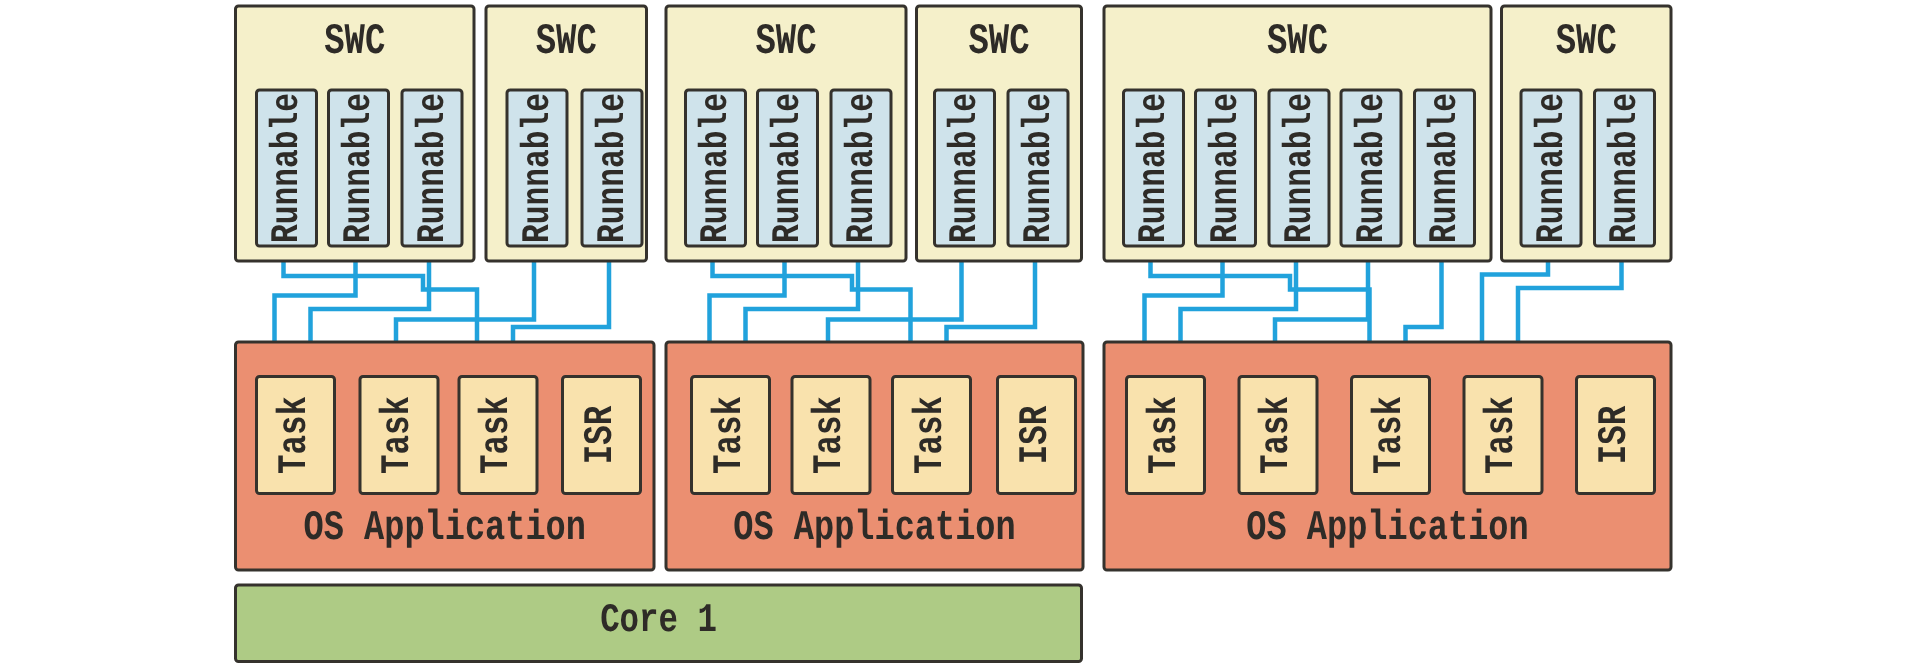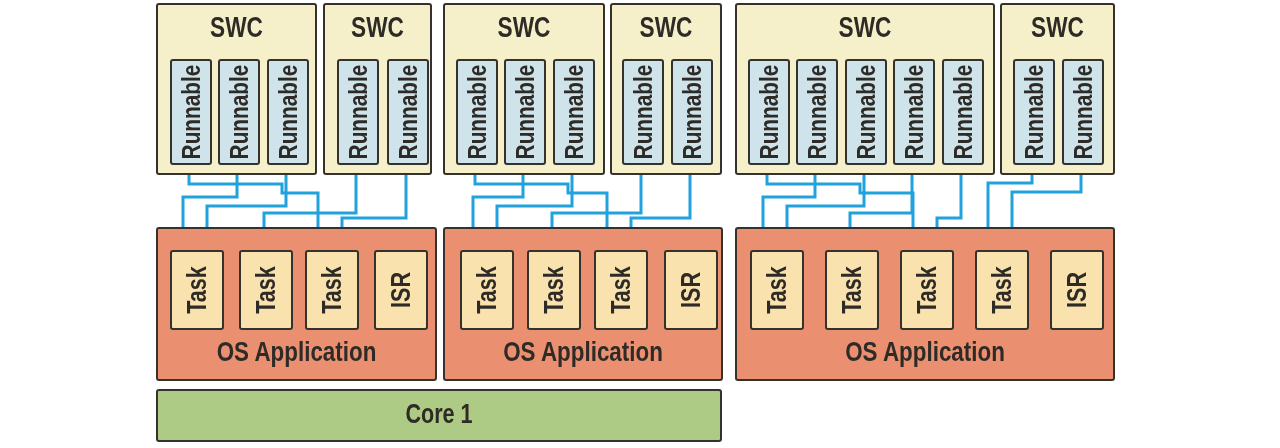--- a/index.html
+++ b/index.html
@@ -1,20 +1,20 @@
 <!DOCTYPE html>
 <html><head>
 <meta charset="utf-8">
 <title>SWC Runnable to Task Mapping Diagram</title>
 <style>
   html,body{margin:0;padding:0;background:#fff;}
   body{width:1280px;height:448px;overflow:hidden;}
   #diagram{
     position:relative;width:1280px;height:368px;background:var(--background,#fff);
-    font-family:Liberation Sans, sans-serif;
+    font-family:Liberation Mono, monospace;
   }
   #diagram div{position:absolute;box-sizing:border-box;}
   .swc-box {background:var(--swc_fill);border:2.5px solid var(--border);border-radius:3px;}
   .run-box {background:var(--runnable_fill);border:2.5px solid var(--border);border-radius:3px;}
   .os-box  {background:var(--os_app_fill);border:2.5px solid var(--border);border-radius:3px;}
   .task-box{background:var(--task_fill);border:2.5px solid var(--border);border-radius:3px;}
   .core-box{background:var(--core_fill);border:2.5px solid var(--border);border-radius:3px;}
   .swc-label{
     left:0;top:6px;width:100%;text-align:center;
     font-size:29px;font-weight:bold;color:var(--text);

